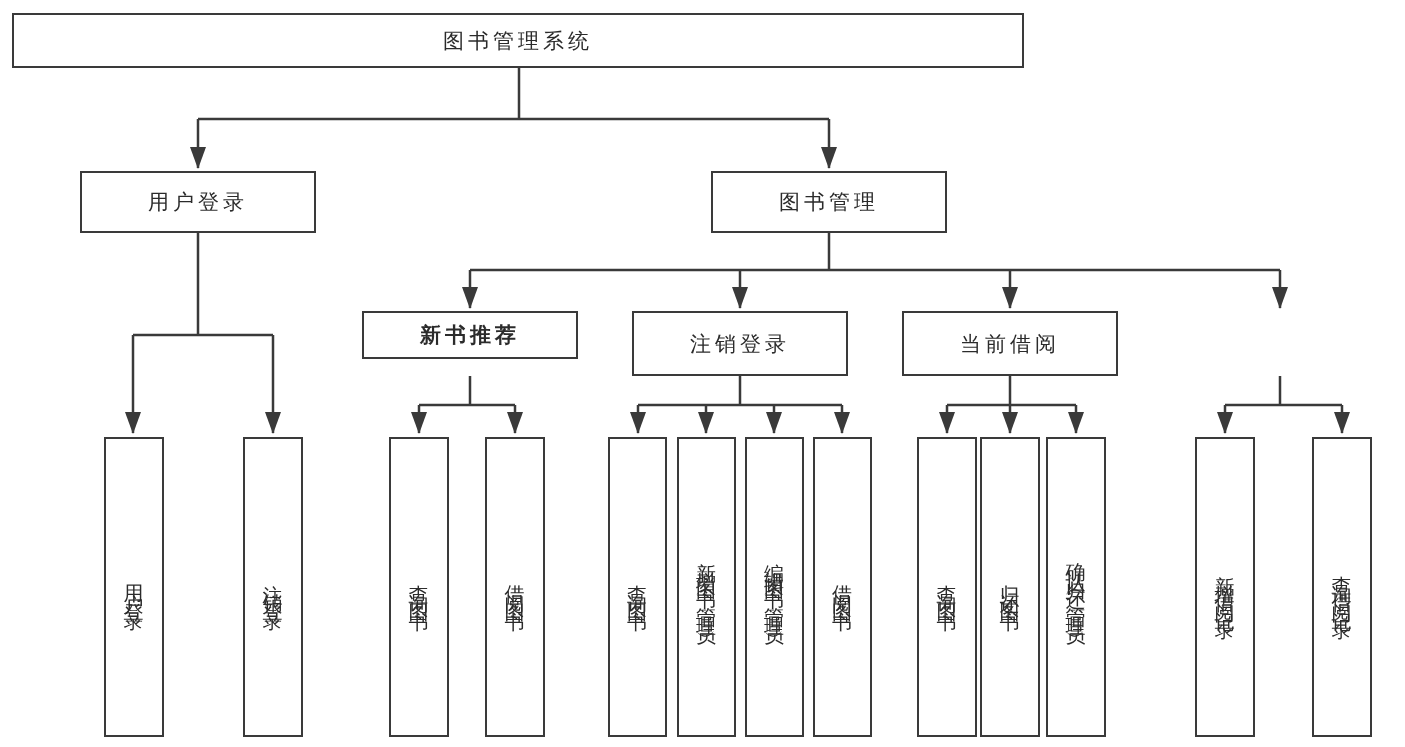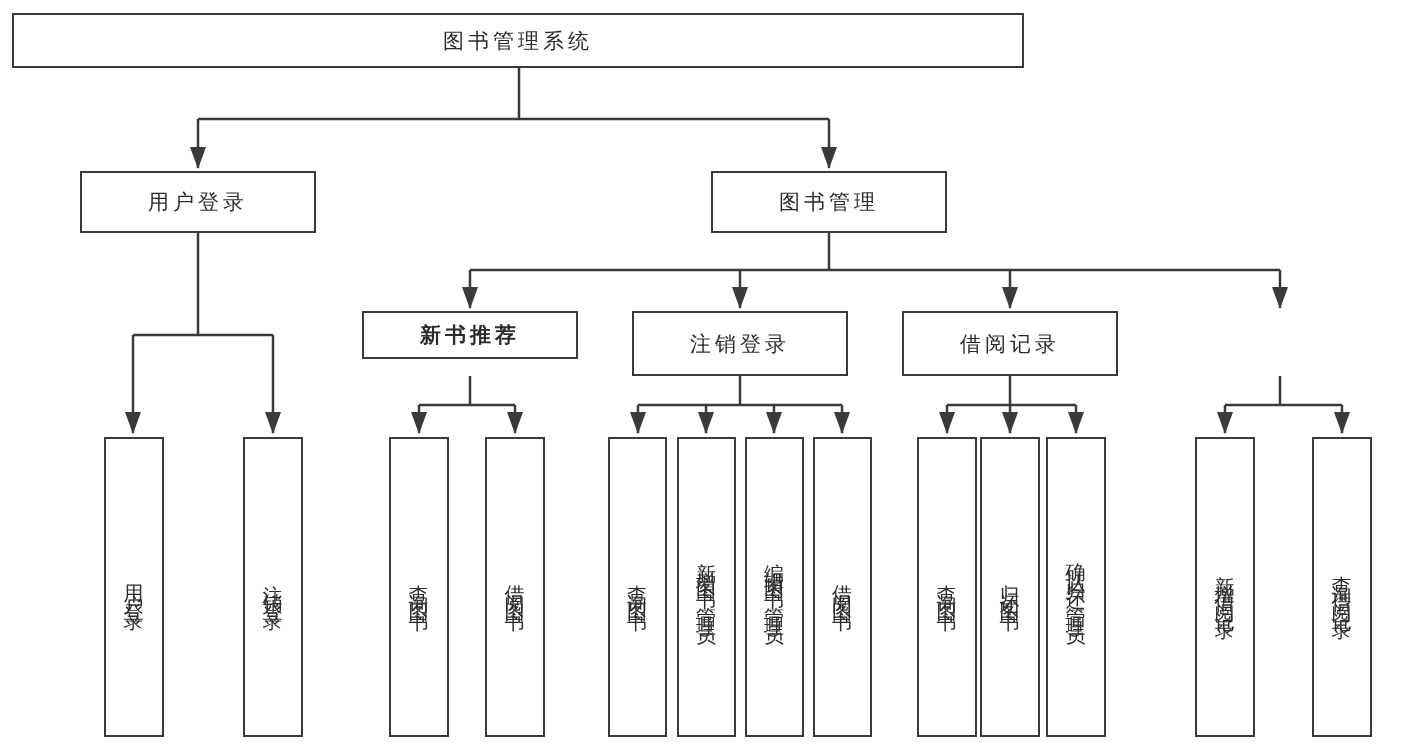--- a/index.html
+++ b/index.html
@@ -81,21 +81,21 @@
     <line class="ln" x1="1342" y1="405" x2="1342" y2="433" marker-end="url(#arrowhead)"></line>
   </svg>
 
   <div class="hbox" style="left:12px;top:13px;width:1012px;height:55px;">图书管理系统</div>
 
   <div class="hbox" style="left:80px;top:171px;width:236px;height:62px;">用户登录</div>
   <div class="hbox" style="left:711px;top:171px;width:236px;height:62px;text-align:right;">图书管理</div>
 
   <div class="hbox" style="left:362px;top:311px;width:216px;height:48px;font-weight:bold;">新书推荐</div>
   <div class="hbox" style="left:632px;top:311px;width:216px;height:65px;">注销登录</div>
-  <div class="hbox" style="left:902px;top:311px;width:216px;height:65px;">借阅记录</div>
+  <div class="hbox" style="left:902px;top:311px;width:216px;height:65px;">当前借阅</div>
 
   <div class="vbox" style="left:104px;top:437px;width:60px;height:300px;">
     <span class="vtxt">用户登录</span>
   </div>
   <div class="vbox" style="left:243px;top:437px;width:60px;height:300px;">
     <span class="vtxt">注销登录</span>
   </div>
 
   <div class="vbox" style="left:389px;top:437px;width:60px;height:300px;">
     <span class="vtxt">查询图书</span>

